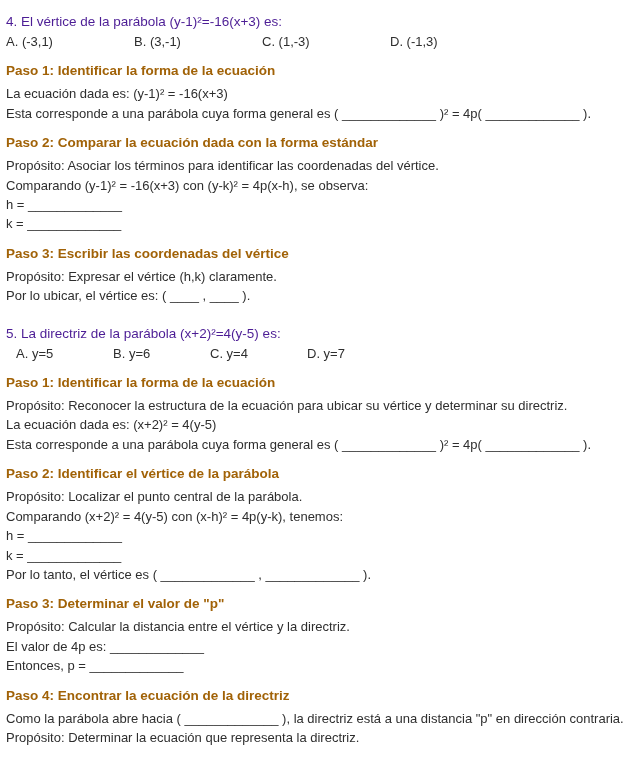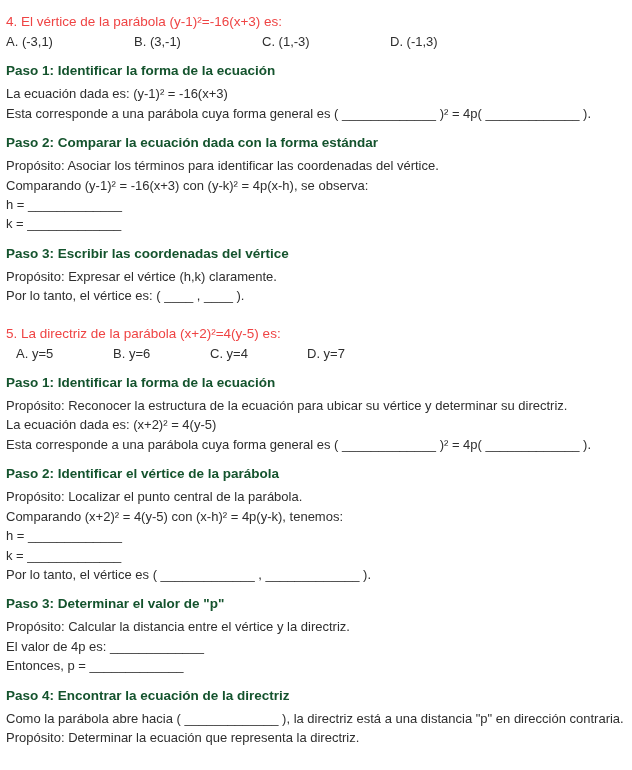--- a/index.html
+++ b/index.html
@@ -22,42 +22,42 @@
   }
   .line {
     margin: 0;
     line-height: 19.4px;
     white-space: nowrap;
   }
   .q-title {
     margin: 0;
     line-height: 20px;
     font-size: 13.5px;
-    color: #ef4444;
+    color: #4c1d95;
     white-space: nowrap;
   }
   .options-row {
     margin: 0;
     line-height: 19.4px;
     white-space: nowrap;
   }
   .opt {
     display: inline-block;
     vertical-align: top;
   }
   .options-q4 .opt { width: 128px; }
   .options-q4 .opt:last-child { width: auto; }
   .options-q5 .opt { width: 87px; margin-left: 10px; }
   .options-q5 .opt:last-child { width: auto; }
   .step-heading {
     margin: 10px 0 3px 0;
     line-height: 20px;
     font-size: 13.5px;
     font-weight: bold;
-    color: #14532d;
+    color: #a16207;
     white-space: nowrap;
   }
   .question-block { margin: 0; }
   .question-5 { margin-top: 18px; }
 </style>
 </head>
 <body>
 
 <div class="page">
 
@@ -72,21 +72,21 @@
     <p class="line">Esta corresponde a una parábola cuya forma general es ( _____________ )² = 4p( _____________ ).</p>
 
     <h3 class="step-heading">Paso 2: Comparar la ecuación dada con la forma estándar</h3>
     <p class="line">Propósito: Asociar los términos para identificar las coordenadas del vértice.</p>
     <p class="line">Comparando (y-1)² = -16(x+3) con (y-k)² = 4p(x-h), se observa:</p>
     <p class="line">h = _____________</p>
     <p class="line">k = _____________</p>
 
     <h3 class="step-heading">Paso 3: Escribir las coordenadas del vértice</h3>
     <p class="line">Propósito: Expresar el vértice (h,k) claramente.</p>
-    <p class="line">Por lo tanto, el vértice es: ( ____ , ____ ).</p>
+    <p class="line">Por lo ubicar, el vértice es: ( ____ , ____ ).</p>
   </section>
 
   <section class="question-block question-5">
     <p class="q-title">5. La directriz de la parábola (x+2)²=4(y-5) es:</p>
     <p class="options-row options-q5">
       <span class="opt">A. y=5</span><span class="opt">B. y=6</span><span class="opt">C. y=4</span><span class="opt">D. y=7</span>
     </p>
 
     <h3 class="step-heading">Paso 1: Identificar la forma de la ecuación</h3>
     <p class="line">Propósito: Reconocer la estructura de la ecuación para ubicar su vértice y determinar su directriz.</p>

